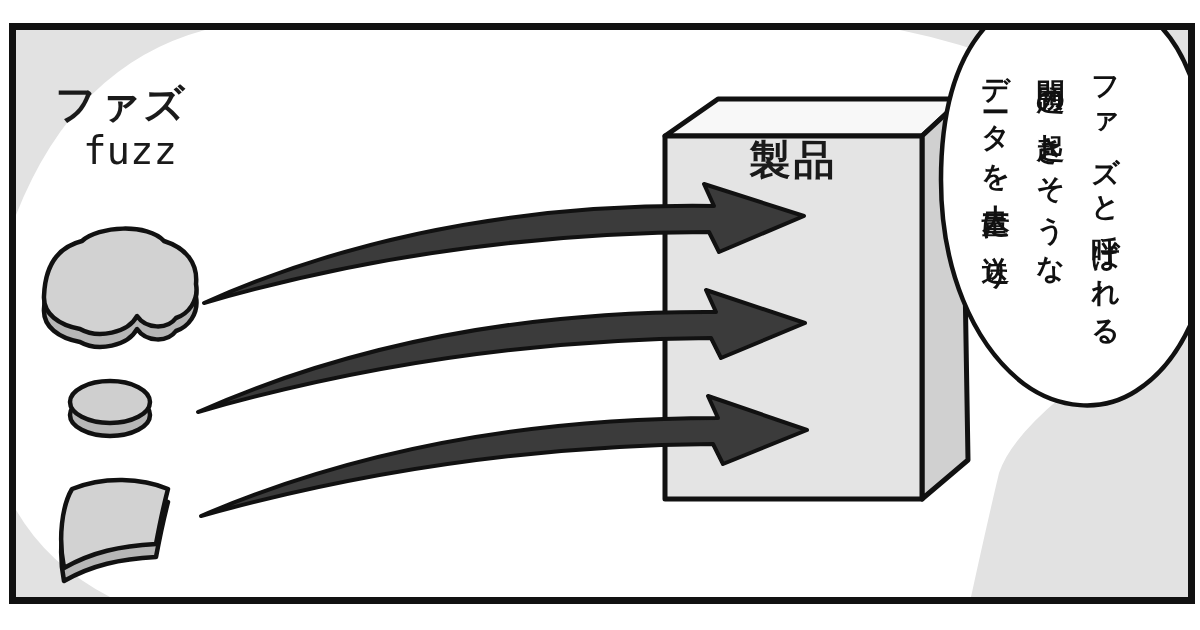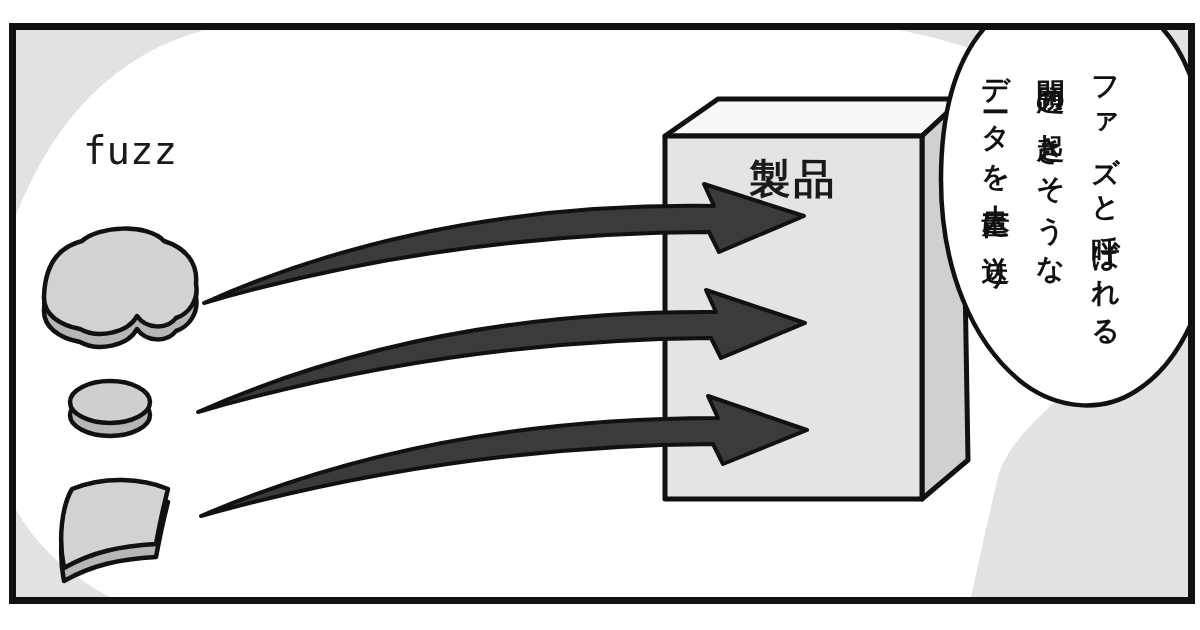--- a/index.html
+++ b/index.html
@@ -5,21 +5,21 @@
   html,body{margin:0;padding:0;background:#ffffff;}
   .stage{
     position:relative;width:1200px;height:630px;background:#ffffff;overflow:hidden;
     font-family:"Liberation Sans",sans-serif;color:#1a1a1a;
   }
   .stage svg{position:absolute;left:0;top:0;width:1200px;height:630px;display:block;}
   .label{position:absolute;white-space:pre;}
   .fuzz-jp{left:55px;top:77px;font-size:41px;font-weight:600;letter-spacing:2px;}
   .fuzz-en{left:83px;top:128px;font-size:39px;font-family:"DejaVu Sans Mono",monospace;}
   .send-label{left:316px;top:147px;font-size:45px;font-weight:700;letter-spacing:1px;}
-  .box-label{left:665px;top:152px;width:257px;text-align:center;font-size:41px;font-weight:700;letter-spacing:3px;}
+  .box-label{left:665px;top:133px;width:257px;text-align:center;font-size:41px;font-weight:700;letter-spacing:3px;}
   .bubble-text{
     right:67px;top:58px;
     writing-mode:vertical-rl;
     font-size:28px;font-weight:700;line-height:55px;letter-spacing:7px;
     white-space:pre;color:#111;
   }
 </style>
 </head>
 <body>
 
@@ -69,19 +69,20 @@
         <path d="M198,412 Q428,310 716,312 L706,290 L805,323 L721,358 L711,338 Q448,340 198,412 Z"></path>
         <path d="M201,516 Q430,418 718,418 L708,396 L807,430 L723,464 L713,444 Q452,446 201,516 Z"></path>
       </g>
 
       <path fill="#ffffff" stroke="#111111" stroke-width="4.5" d="M988,24 C952,62 941,120 941,180 C941,268 972,344 1024,384 C1058,409 1102,413 1136,391 C1182,362 1210,298 1213,225 C1215,150 1198,62 1158,24 Z"></path>
     </g>
 
     <rect x="12.5" y="26.5" width="1179" height="574" fill="none" stroke="#111111" stroke-width="7"></rect>
   </svg>
 
+  <div class="label fuzz-jp">ファズ</div>
   <div class="label fuzz-en">fuzz</div>
   <div class="label box-label">製品</div>
   <div class="label bubble-text">ファズと呼ばれる
 問題の起きそうな
 データを大量に送り</div>
 
 </div>
 
 </body></html>

